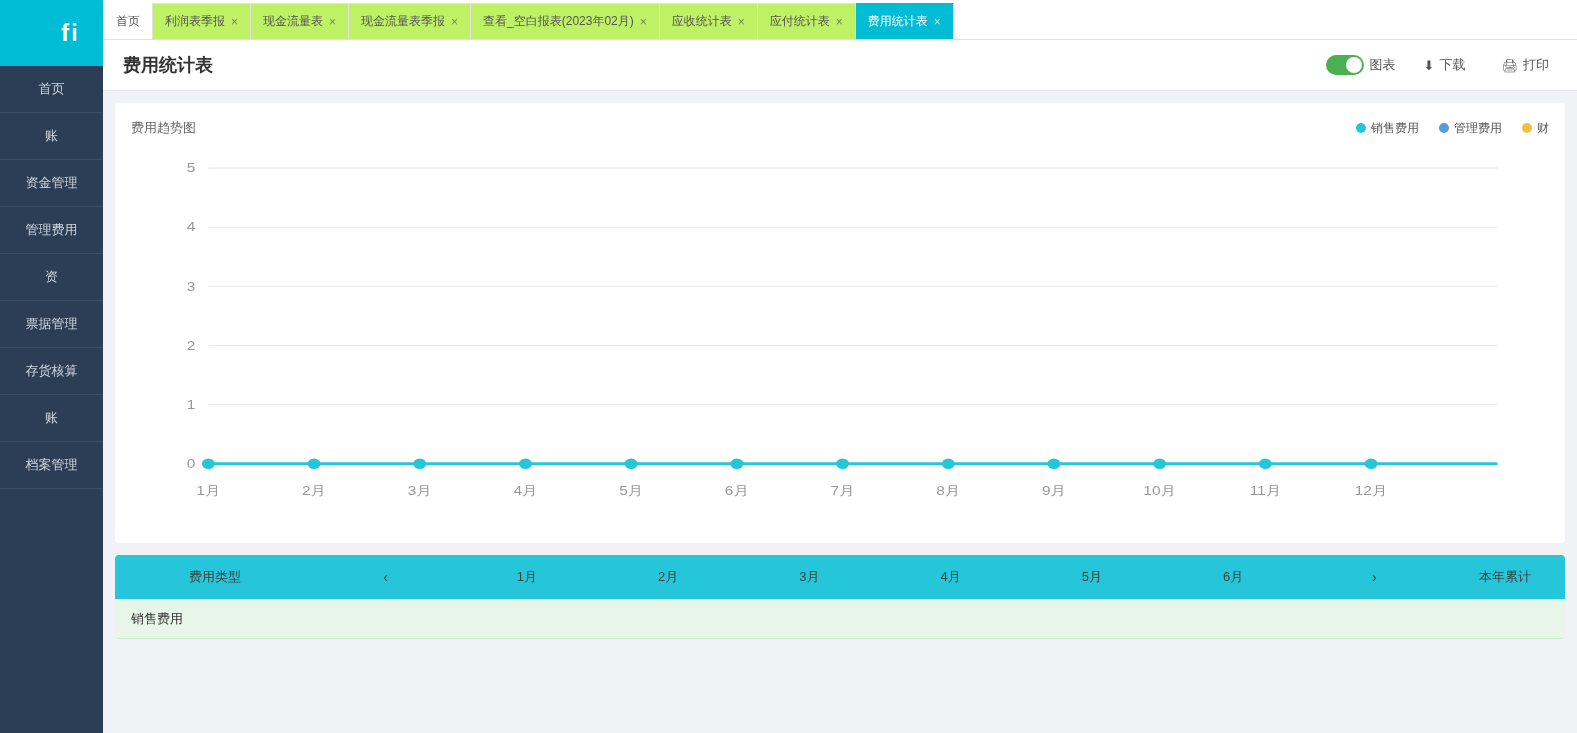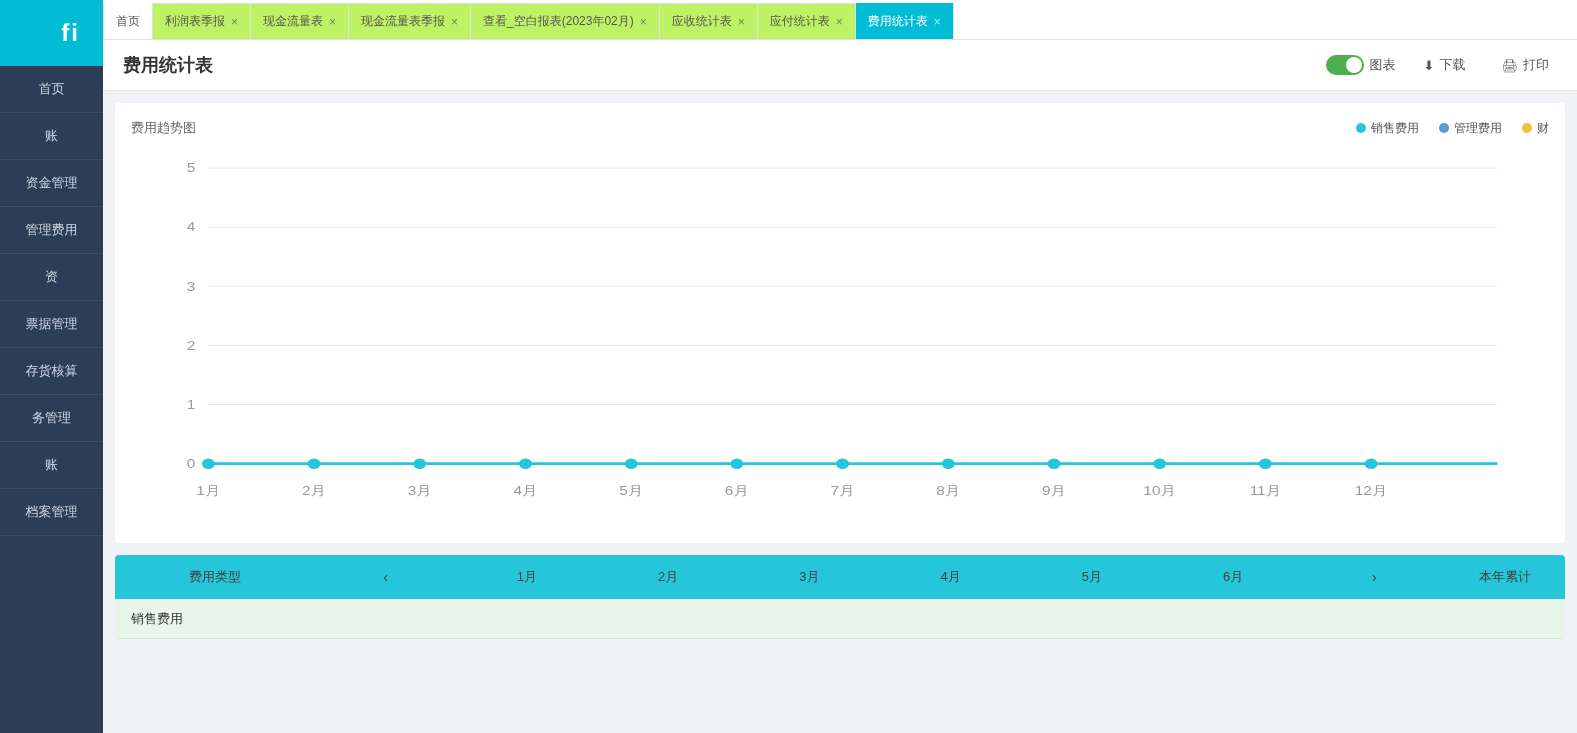--- a/index.html
+++ b/index.html
@@ -246,21 +246,20 @@
 
 <div class="sidebar">
   <div class="sidebar-logo">fi</div>
   <div class="sidebar-item">首页</div>
   <div class="sidebar-item">账</div>
   <div class="sidebar-item">资金管理</div>
   <div class="sidebar-item">管理费用</div>
   <div class="sidebar-item">资</div>
   <div class="sidebar-item">票据管理</div>
   <div class="sidebar-item">存货核算</div>
-  <div class="sidebar-item">务管理</div>
   <div class="sidebar-item">账</div>
   <div class="sidebar-item">档案管理</div>
 </div>
 
 <div class="main">
 
   <div class="tab-bar">
     <div class="tab-item home">首页</div>
     <div class="tab-item">
       <span>利润表季报</span>

